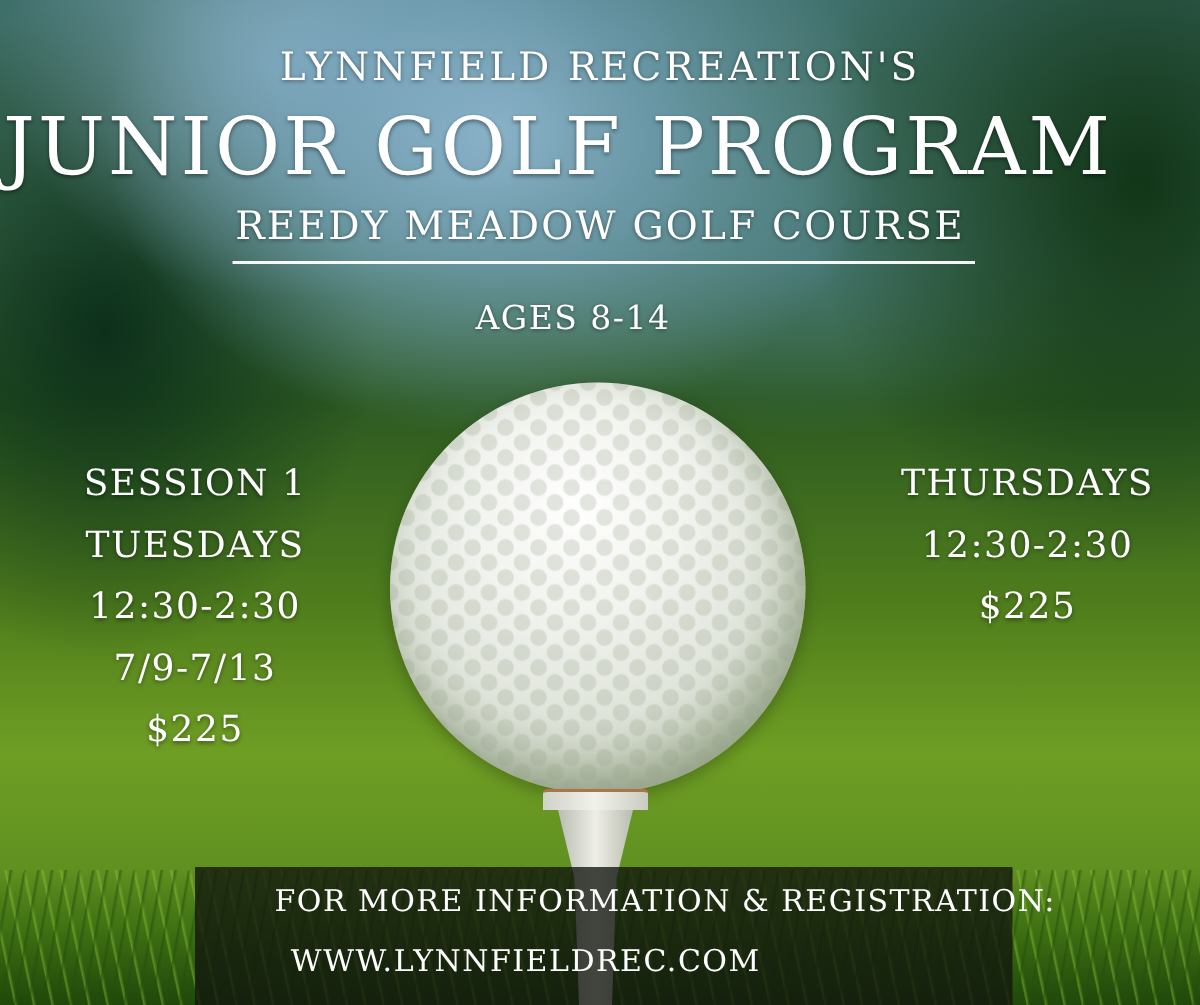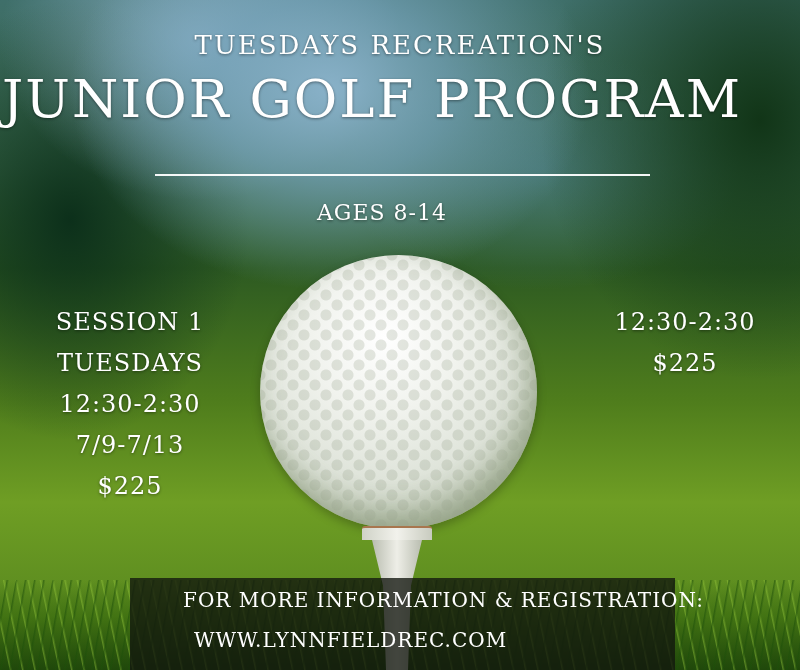--- a/index.html
+++ b/index.html
@@ -87,40 +87,42 @@
       position: absolute; left: 130px; top: 628px; width: 441px; text-align: center;
       font-size: 20px; letter-spacing: 1px;
     }
   </style>
 </head>
 <body>
 
 <div class="flyer">
   <div class="grass"></div>
 
-  <div class="title-top shadow-text">TUESDAYS RECREATION'S</div>
+  <div class="title-top shadow-text">LYNNFIELD RECREATION'S</div>
   <div class="title-main shadow-text">JUNIOR GOLF PROGRAM</div>
+  <div class="title-sub shadow-text">REEDY MEADOW GOLF COURSE</div>
   <div class="divider"></div>
   <div class="ages shadow-text">AGES 8-14</div>
 
   <div class="ball">
     <div class="dimples"></div>
   </div>
   <div class="tee-cup"></div>
   <div class="tee-stem"></div>
 
   <div class="session left shadow-text">
     <div>SESSION 1</div>
     <div>TUESDAYS</div>
     <div>12:30-2:30</div>
     <div>7/9-7/13</div>
     <div>$225</div>
   </div>
 
   <div class="session right shadow-text">
+    <div>THURSDAYS</div>
     <div>12:30-2:30</div>
     <div>$225</div>
   </div>
 
   <div class="info-box"></div>
   <div class="info-line1">FOR MORE INFORMATION &amp; REGISTRATION:</div>
   <div class="info-line2">WWW.LYNNFIELDREC.COM</div>
 </div>
 
 </body></html>

